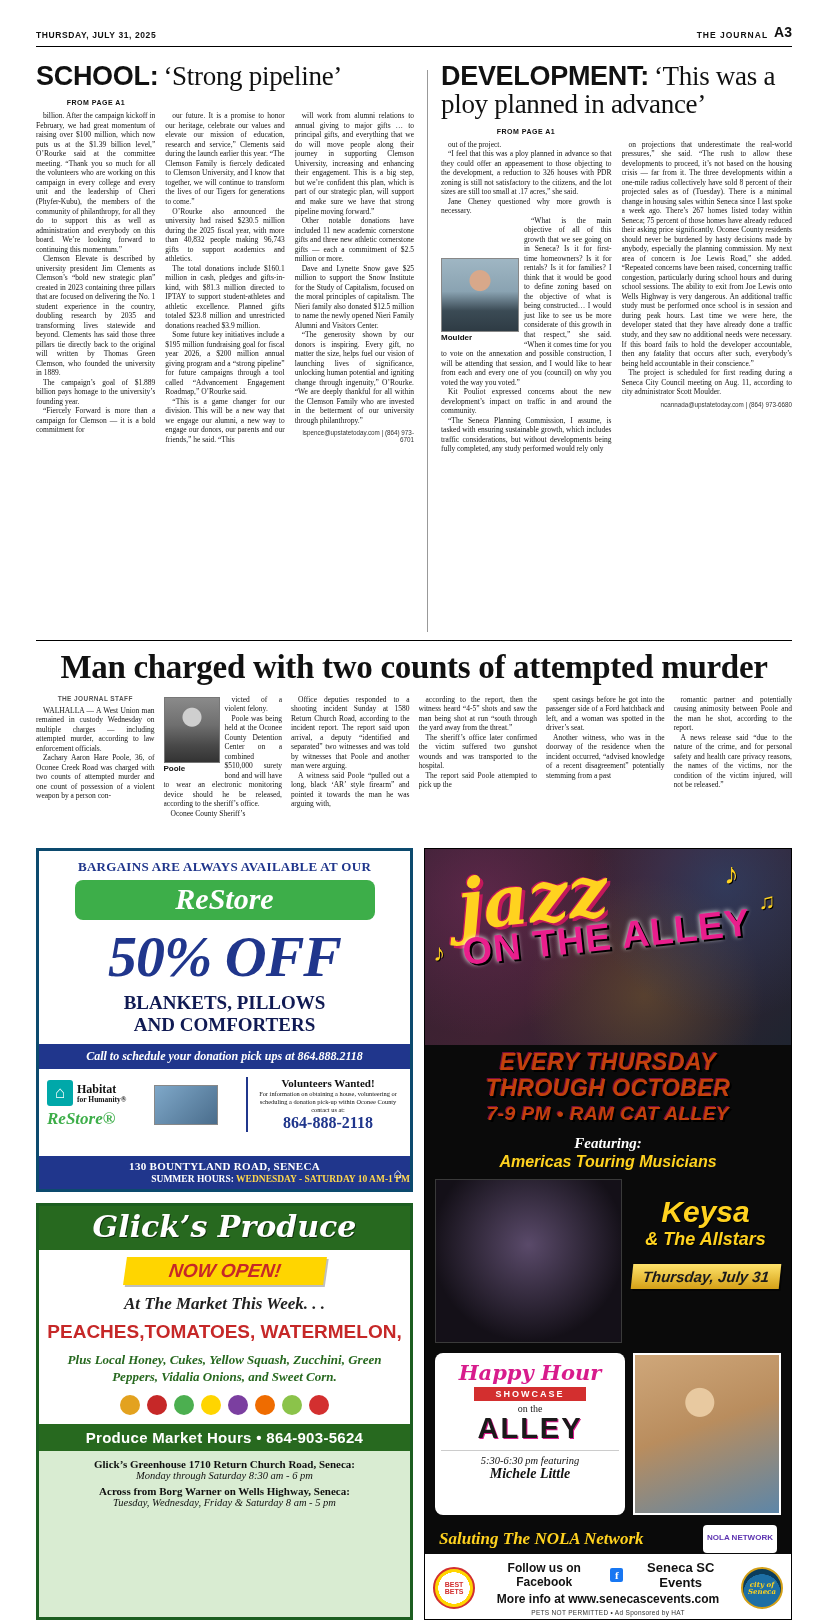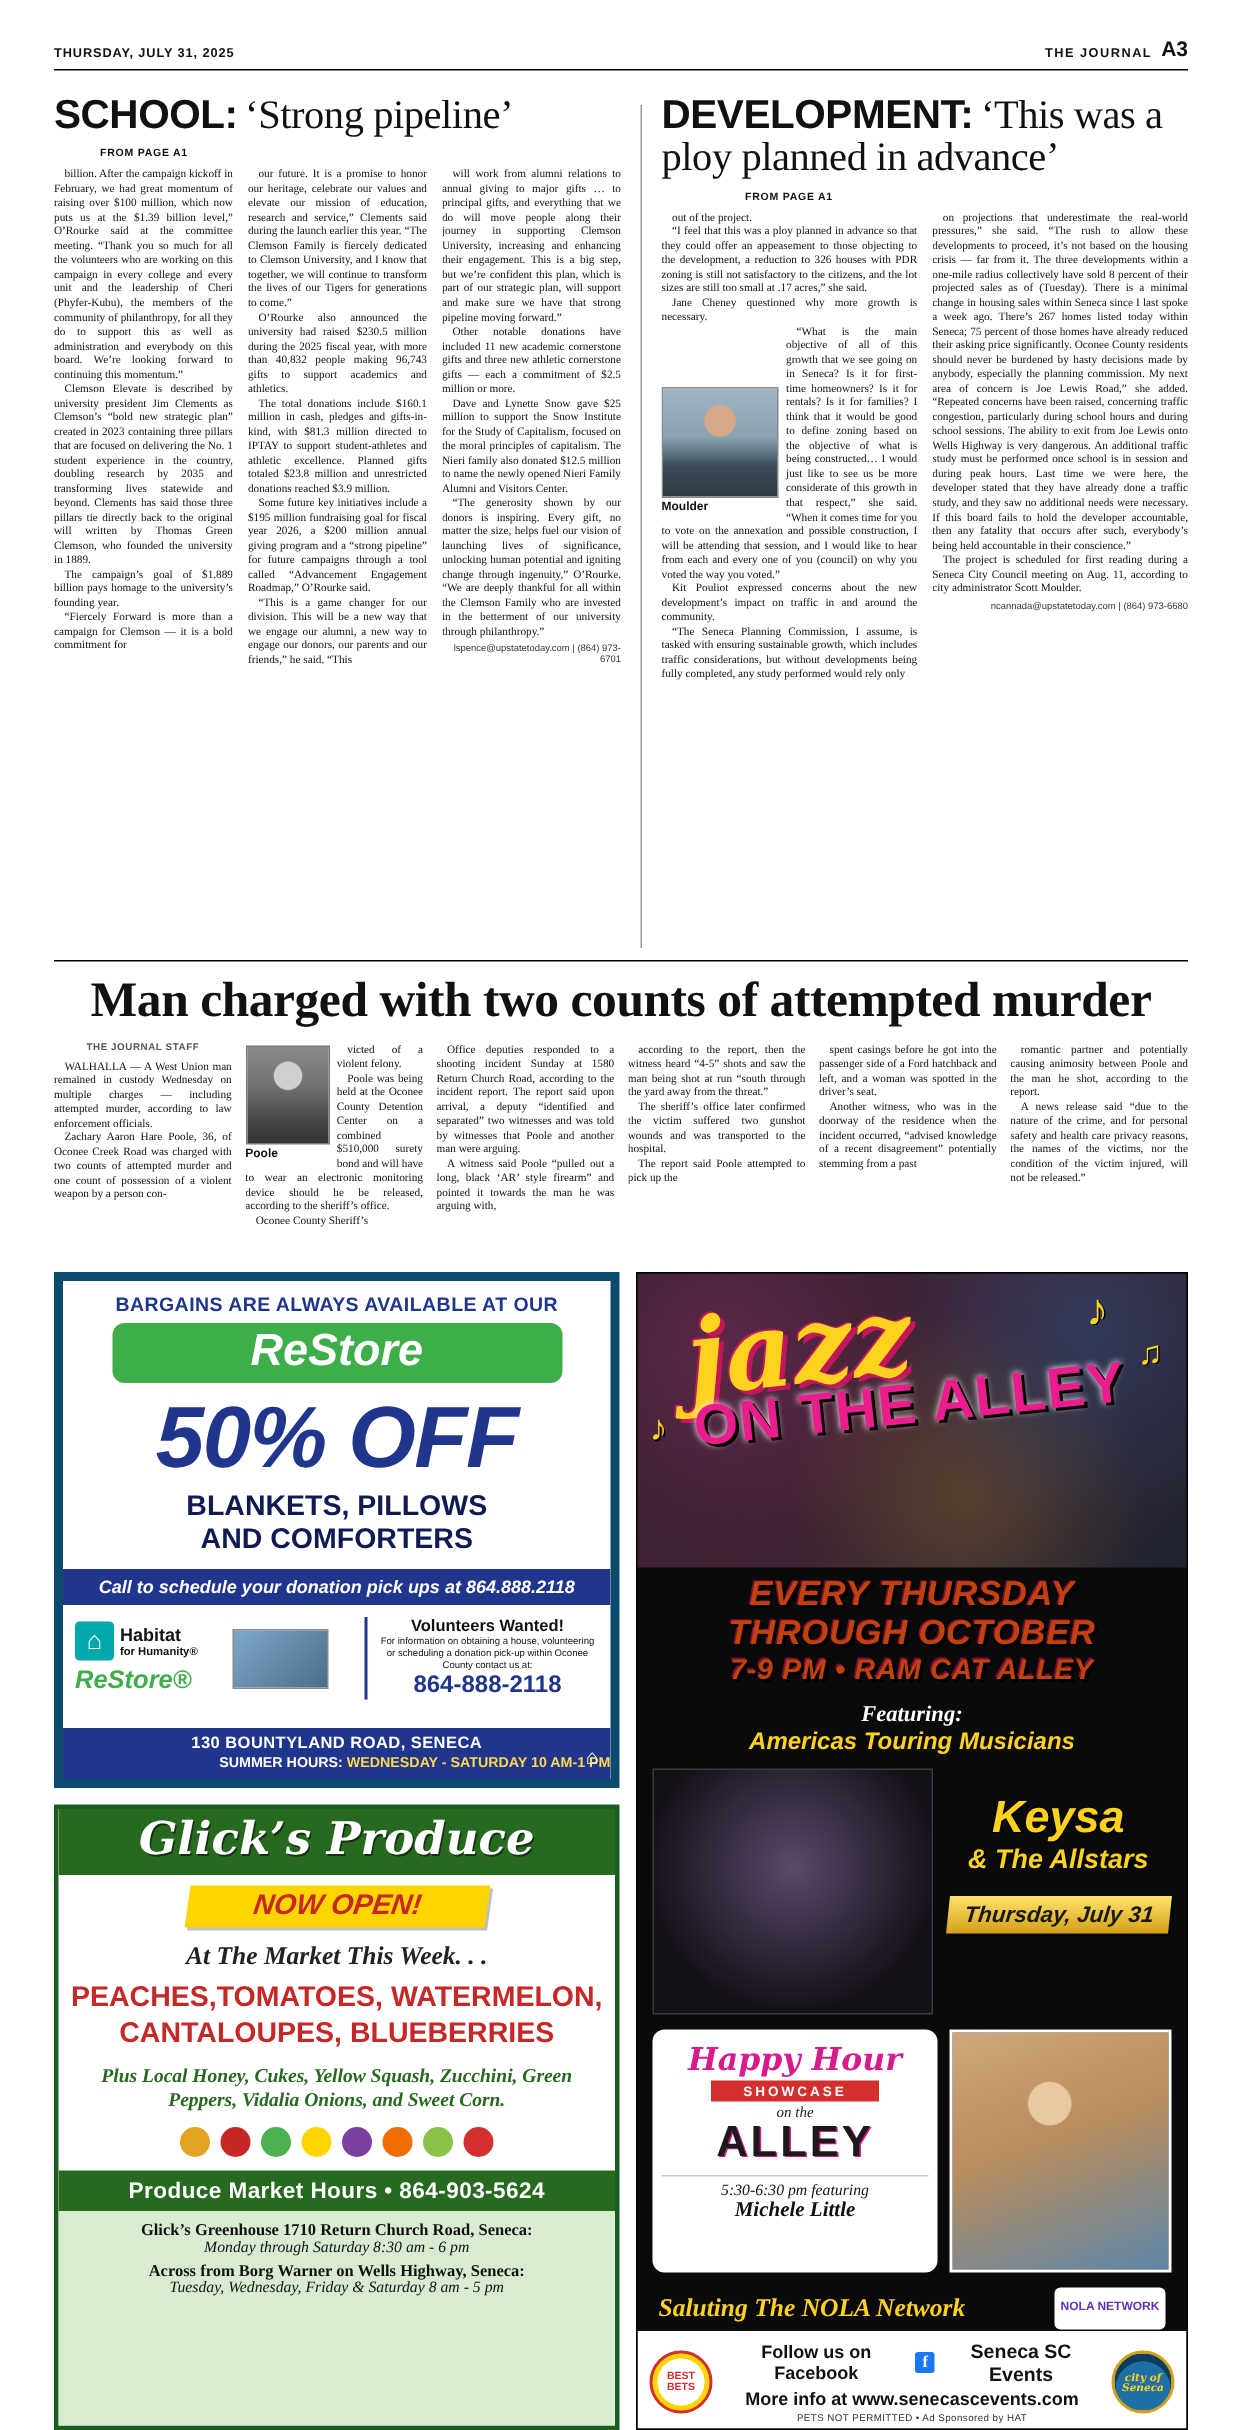--- a/index.html
+++ b/index.html
@@ -40,22 +40,22 @@
     background:radial-gradient(circle at 50% 30%, #d8a88a 10px, rgba(0,0,0,0) 11px),
                linear-gradient(180deg,#9fb6c3 0%,#8aa3b2 45%,#3b4b55 72%,#2e3b44 100%);}
   .poole-box{width:56px;}
   .poole-ph{height:66px;border:1px solid #777;box-sizing:border-box;
     background:radial-gradient(circle at 50% 30%, #cfcfcf 9px, rgba(0,0,0,0) 10px),
                linear-gradient(180deg,#8a8a8a 0%,#6f6f6f 42%,#484848 75%,#333 100%);}
   .murder{left:36px;top:650px;width:756px;}
   .murder-hl{margin:0;text-align:center;font:bold 33px/1.05 "Liberation Serif",serif;letter-spacing:-.3px;}
   .murder-body{margin-top:10px;height:172px;gap:9px;}
   
-  .restore-ad{position:absolute;left:36px;top:848px;width:377px;height:344px;border:6px solid #0c4a6e;
-              background:#fff;box-sizing:border-box;font-family:Liberation Sans, sans-serif;text-align:center;overflow:hidden;}
+  .restore-ad{position:absolute;left:36px;top:848px;width:377px;height:344px;border:3px solid #0c4a6e;
+              background:#fff;box-sizing:border-box;font-family:Liberation Serif, serif;text-align:center;overflow:hidden;}
   .restore-tagline{font-weight:bold;color:#20368c;font-size:13px;margin-top:8px;letter-spacing:.3px;}
   .restore-brand{margin:5px auto 0;width:300px;background:#3dae49;color:#fff;
                  font-style:italic;font-weight:bold;font-size:30px;border-radius:8px;padding:2px 0 4px;}
   .restore-offer{color:#20368c;font-style:italic;font-weight:bold;font-size:58px;line-height:1;margin-top:8px;letter-spacing:-1px;}
   .restore-items{font-weight:bold;font-size:19px;line-height:1.15;color:#101a53;margin-top:6px;}
   .restore-call{background:#20368c;color:#fff;font-style:italic;font-weight:bold;font-size:12px;padding:5px 0;margin-top:8px;}
   .restore-mid{display:flex;align-items:center;justify-content:space-between;padding:6px 8px;height:72px;box-sizing:border-box;}
   .habitat{display:flex;flex-direction:column;align-items:flex-start;text-align:left;}
   .habitat-top{display:flex;align-items:center;gap:4px;}
   .habitat-icon{width:26px;height:26px;background:#00a8a9;color:#fff;font-size:17px;line-height:26px;text-align:center;border-radius:3px;}
@@ -119,21 +119,21 @@
     background:radial-gradient(circle at 50% 40%, #5a4a6a, #141018 72%);}
   .keysa-block{flex:1;text-align:center;padding-top:16px;}
   .keysa1{font-style:italic;font-weight:bold;font-size:30px;color:#ffd21f;text-shadow:1px 1px 0 #000;}
   .keysa2{font-style:italic;font-weight:bold;font-size:18px;color:#ffd21f;text-shadow:1px 1px 0 #000;}
   .jazz-date{margin:14px auto 0;width:148px;background:linear-gradient(180deg,#ffe36b,#d4a017);color:#1a1a1a;
              font-style:italic;font-weight:bold;font-size:15px;padding:4px 0;transform:skew(-6deg);box-shadow:2px 2px 0 rgba(0,0,0,.5);}
   .jazz-hh{display:flex;margin-top:10px;padding:0 10px;gap:8px;}
   .hh-box{width:190px;background:#fff;border-radius:8px;padding:7px 6px 6px;text-align:center;box-sizing:border-box;}
   .hh-script{font-family:"DejaVu Serif",serif;font-style:italic;font-weight:bold;font-size:21px;color:#d81b8c;}
   .hh-showcase{margin:2px auto;width:112px;background:#d32f2f;color:#fff;font-weight:bold;font-size:9px;letter-spacing:2px;padding:2px 0;}
-  .hh-onthe{font-family:"Liberation Serif",serif;font-style:italic;font-size:10px;color:#222;}
+  .hh-onthe{font-family:"Liberation Serif",serif;font-size:10px;color:#222;}
   .hh-alley{font-weight:bold;font-size:29px;line-height:1;color:#1a1a1a;letter-spacing:2px;text-shadow:1px 1px 0 #d81b8c;}
   .hh-time{font-family:"Liberation Serif",serif;font-style:italic;font-size:10.5px;color:#111;margin-top:7px;border-top:1px solid #ccc;padding-top:4px;}
   .hh-artist{font-family:"Liberation Serif",serif;font-style:italic;font-weight:bold;font-size:14px;color:#111;}
   .michele-ph{flex:1;height:158px;border:2px solid #fff;
     background:radial-gradient(circle at 45% 30%, #e8c9a0 14px, rgba(0,0,0,0) 15px),
                linear-gradient(160deg,#cfa77a 0%,#b98d5e 45%,#5d86a8 100%);}
   .jazz-nola{display:flex;align-items:center;justify-content:space-between;padding:10px 14px 6px;}
   .nola-text{font-family:"Liberation Serif",serif;font-style:italic;font-weight:bold;font-size:17px;color:#ffd21f;}
   .nola-logo{width:74px;height:28px;background:#fff;border-radius:4px;display:flex;align-items:center;justify-content:center;
              font-weight:bold;font-size:8px;color:#5e35b1;text-align:center;line-height:1.05;}
@@ -312,21 +312,20 @@
   </section>
 
   <section class="glicks-ad">
     <div class="glicks-header">
       <div class="glicks-title">Glick’s Produce</div>
     </div>
     <div class="glicks-open">NOW OPEN!</div>
     <div class="glicks-week">At The Market This Week. . .</div>
     <div class="glicks-produce">
       <div>PEACHES,TOMATOES, WATERMELON,</div>
-      <div>CANTALOUPES, BLUEBERRIES</div>
     </div>
     <div class="glicks-extras">Plus Local Honey, Cukes, Yellow Squash, Zucchini, Green Peppers, Vidalia Onions, and Sweet Corn.</div>
     <div class="veg-band">
       <span class="veg"></span>
         <span class="veg"></span>
         <span class="veg"></span>
         <span class="veg"></span>
         <span class="veg"></span>
         <span class="veg"></span>
         <span class="veg"></span>

